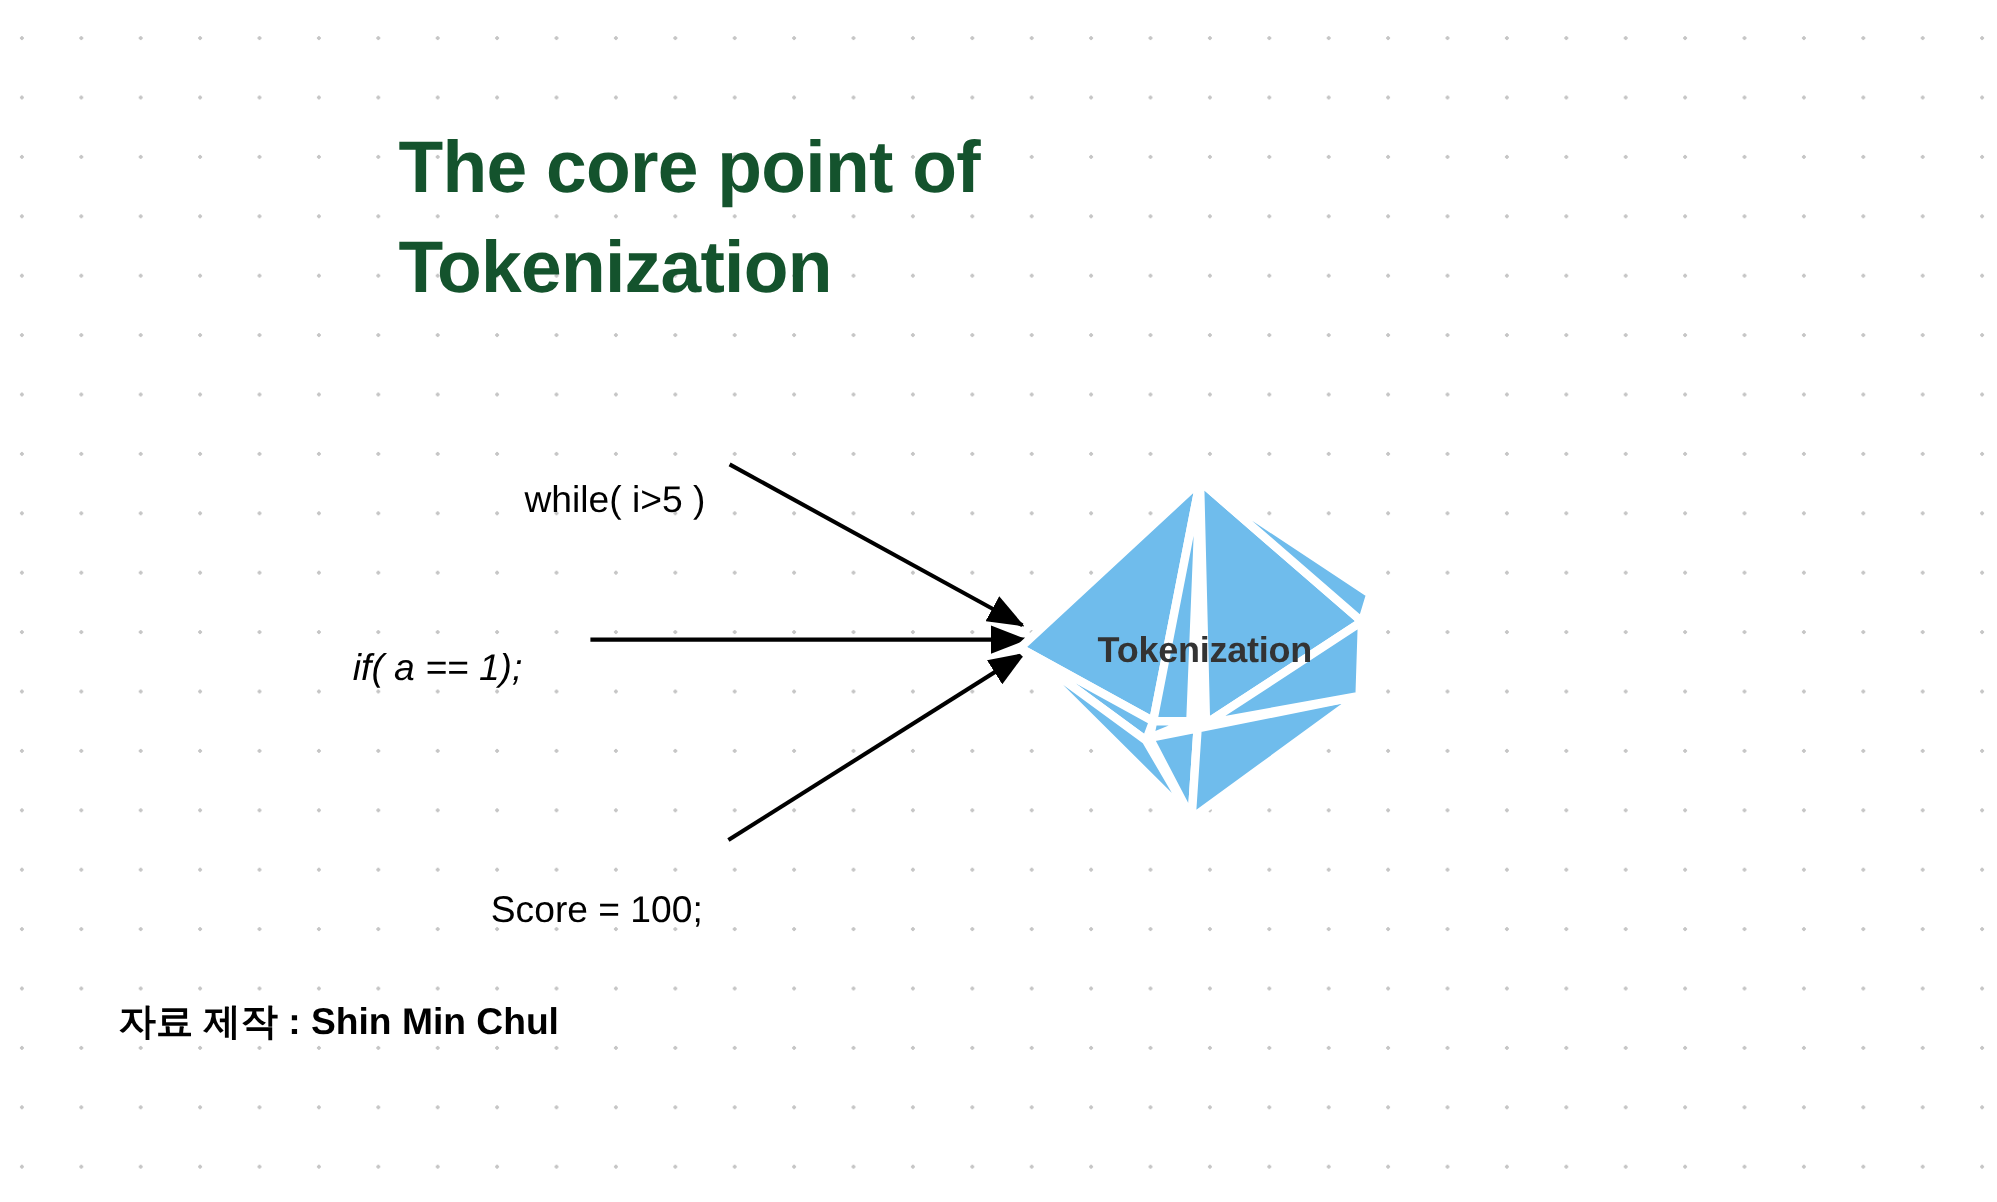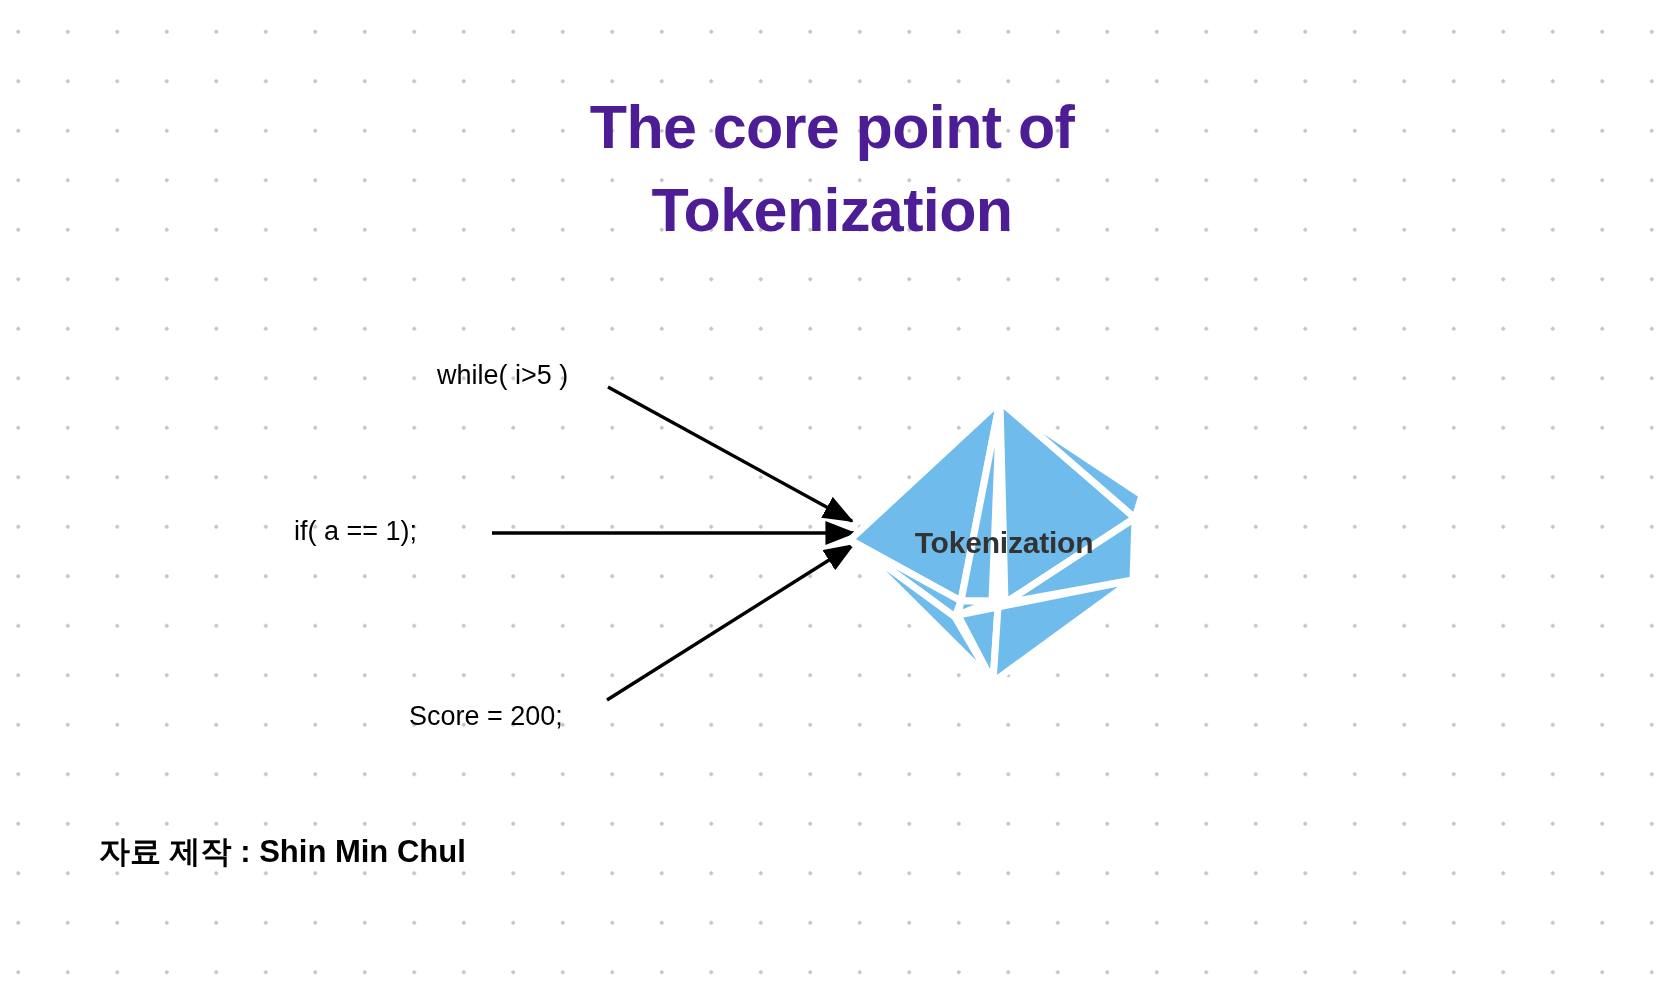--- a/index.html
+++ b/index.html
@@ -36,45 +36,46 @@
     background-image: radial-gradient(circle, #c6c6c6 1.6px, rgba(0,0,0,0) 1.7px);
     background-size: 49.5px 49.5px;
     background-position: 43px 7px;
     pointer-events: none;
   }
 
   
   #title-block {
     position: absolute;
     left: 332px;
-    top: 86px;
+    top: 98px;
     width: 1000px;
-    text-align: center;
-    color: #4c1d95;
+    text-align: left;
+    color: #14532d;
     font-weight: bold;
     font-size: 61px;
     line-height: 83px;
     letter-spacing: -0.6px;
   }
   #title-block .title-line {
     display: block;
     white-space: pre;
   }
 
   
   .code-label {
     position: absolute;
     color: #000000;
-    font-size: 27px;
+    font-size: 31px;
     line-height: 36px;
     white-space: pre;
     font-weight: normal;
+    margin-top: 42px;
   }
   #label-while { left: 437px; top: 357px; }
-  #label-if    { left: 294px; top: 513px; }
+  #label-if    { left: 294px; top: 497px; font-style: italic; }
   #label-score { left: 409px; top: 698px; }
 
   
   #arrows-svg {
     position: absolute;
     left: 0;
     top: 0;
     width: 1664px;
     height: 1002px;
     overflow: visible;
@@ -133,21 +134,21 @@
 
   <div id="dot-grid"></div>
 
   <div id="title-block">
     <span class="title-line">The core point of</span>
     <span class="title-line">Tokenization</span>
   </div>
 
   <div class="code-label" id="label-while">while( i&gt;5 )</div>
   <div class="code-label" id="label-if">if( a == 1);</div>
-  <div class="code-label" id="label-score">Score = 200;</div>
+  <div class="code-label" id="label-score">Score = 100;</div>
 
   <svg id="arrows-svg" viewBox="0 0 1664 1002">
     <defs>
       <marker id="arrowhead" markerWidth="9" markerHeight="7" refX="8.4" refY="3.5" orient="auto" markerUnits="strokeWidth">
         <polygon points="0 0, 9 3.5, 0 7" fill="#000000"></polygon>
       </marker>
     </defs>
 
     <line x1="608" y1="387" x2="852" y2="521" stroke="#000000" stroke-width="3.4" marker-end="url(#arrowhead)"></line>
 

